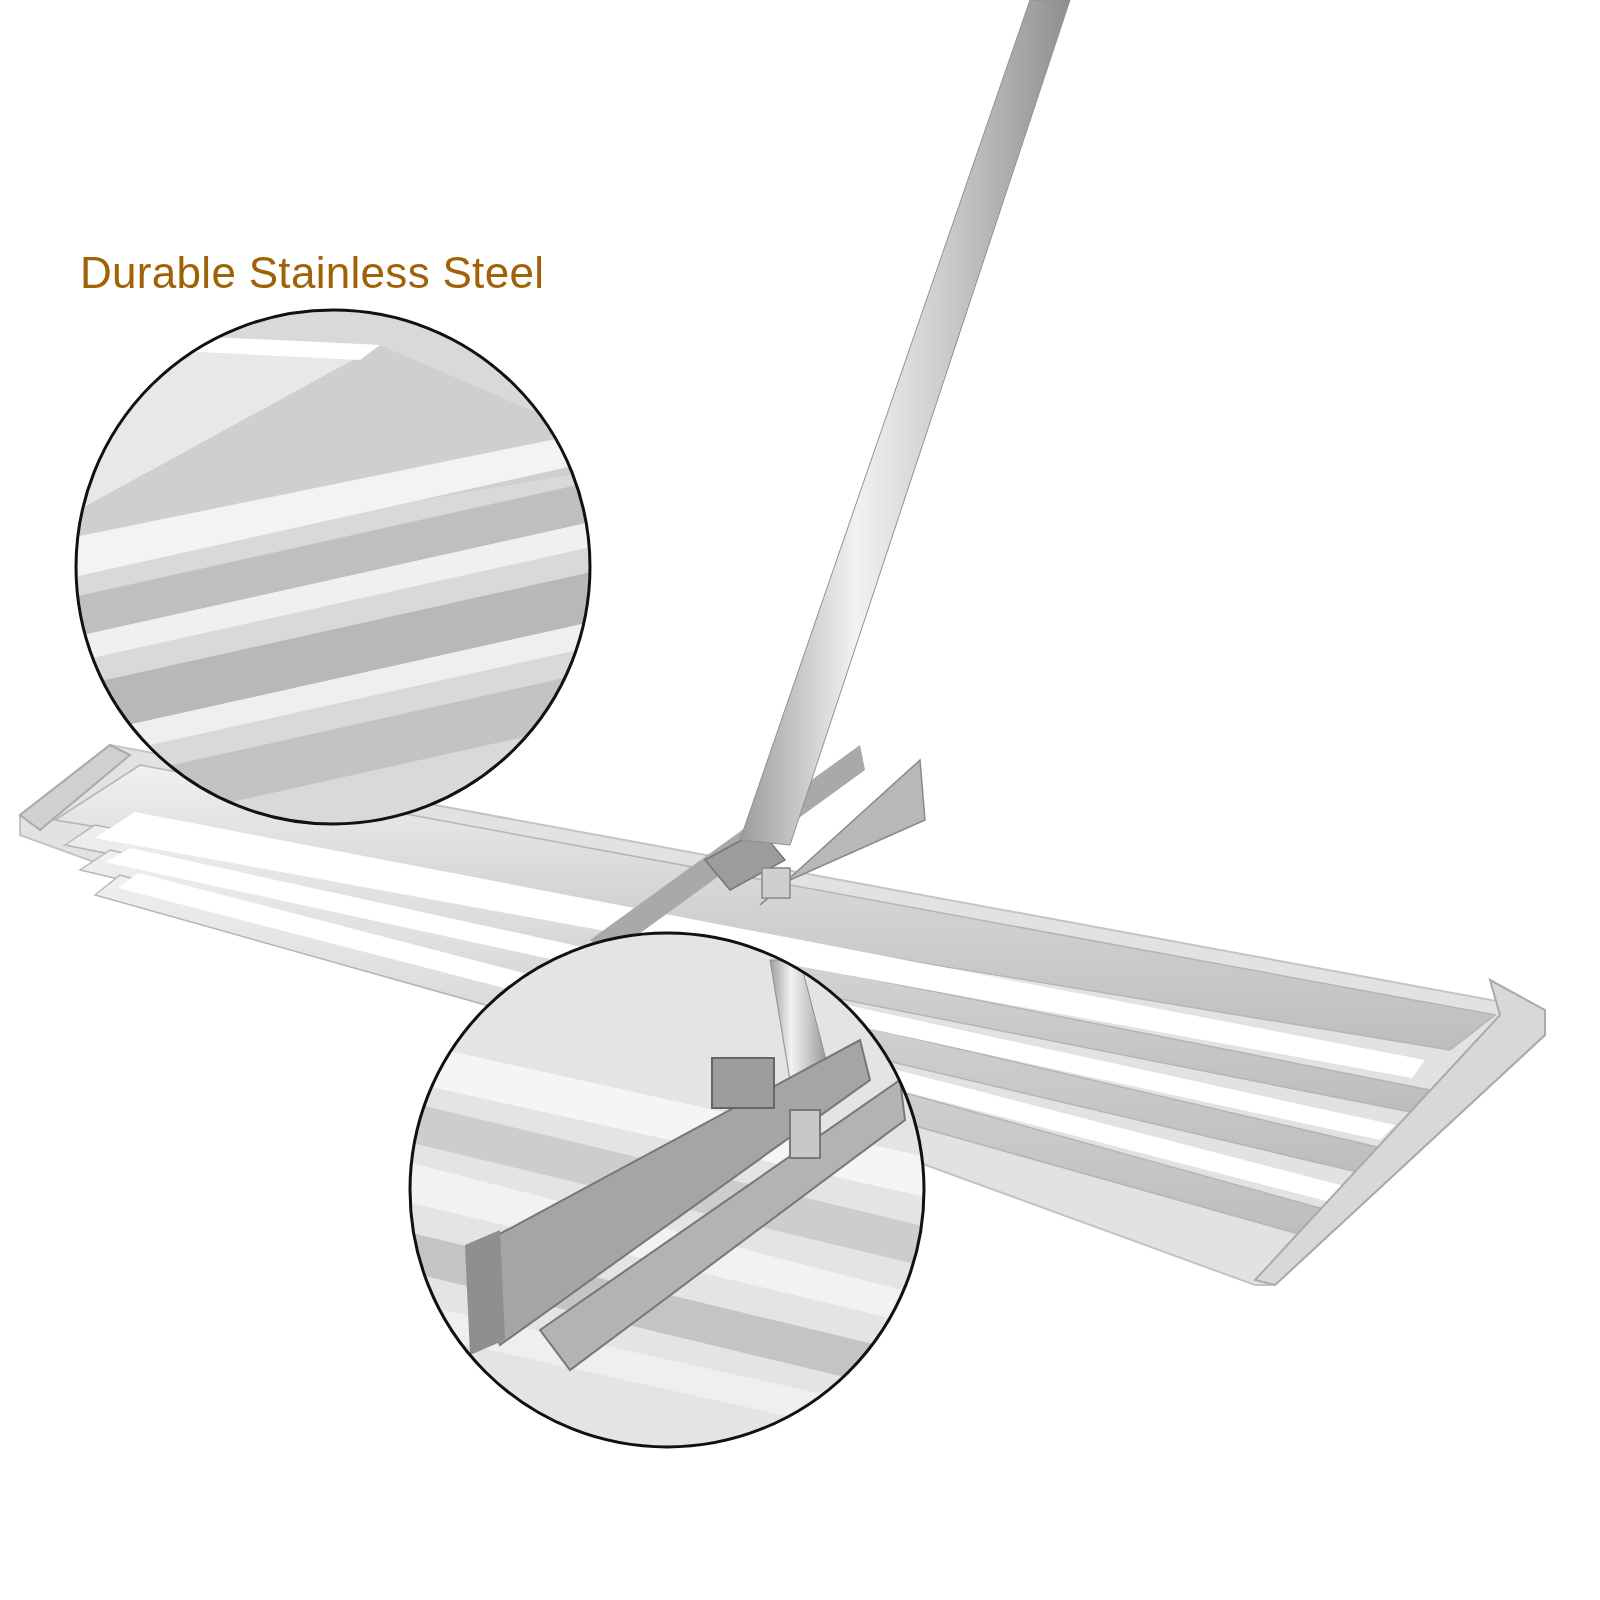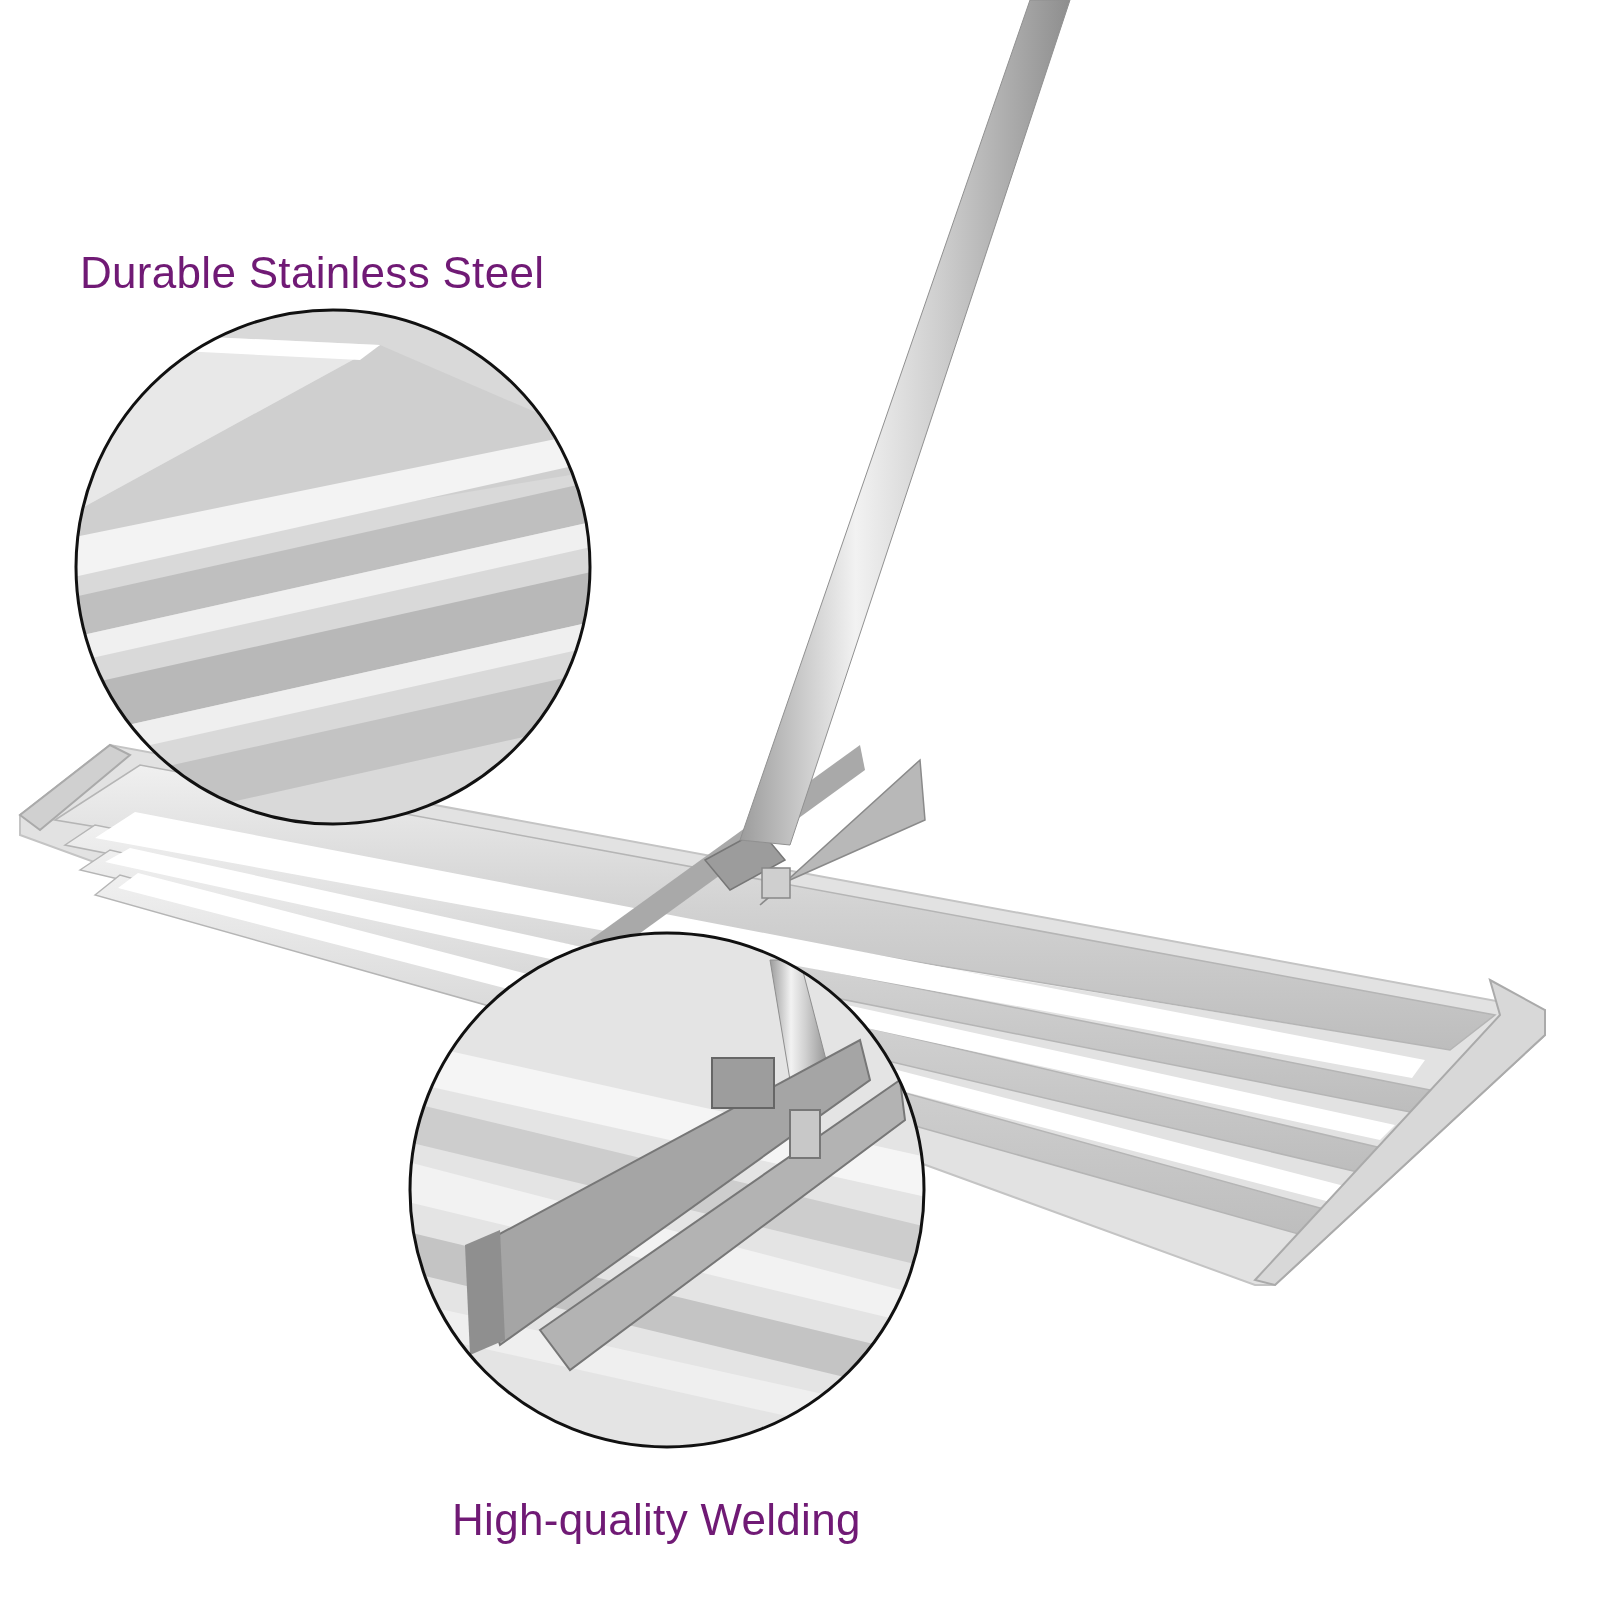--- a/index.html
+++ b/index.html
@@ -1,18 +1,18 @@
 <!DOCTYPE html>
 <html><head>
 <meta charset="utf-8">
 <style>
   html, body { margin: 0; padding: 0; background: #ffffff; }
   body { width: 1600px; height: 1600px; position: relative; overflow: hidden; font-family: "Liberation Sans", sans-serif; }
   .stage { position: absolute; left: 0; top: 0; width: 1600px; height: 1600px; }
-  .caption { position: absolute; color: #701a75; font-size: 44px; font-weight: normal; white-space: nowrap; letter-spacing: 0.3px; }
+  .caption { position: absolute; color: #a16207; font-size: 44px; font-weight: normal; white-space: nowrap; letter-spacing: 0.3px; }
   .cap-top { left: 80px; top: 248px; }
   .cap-bottom { left: 452px; top: 1495px; }
   svg { position: absolute; left: 0; top: 0; }
 </style>
 </head>
 <body>
 
 <div class="stage">
   <svg width="1600" height="1600" viewBox="0 0 1600 1600">
     <defs>
@@ -100,14 +100,13 @@
         <polygon points="540,1330 900,1080 905,1120 570,1370" fill="#b3b3b3" stroke="#777" stroke-width="2"></polygon>
         <polygon points="465,1245 500,1230 505,1340 470,1355" fill="#8f8f8f"></polygon>
         <rect x="712" y="1058" width="62" height="50" fill="#9d9d9d" stroke="#666" stroke-width="2"></rect>
         <rect x="790" y="1110" width="30" height="48" fill="#c8c8c8" stroke="#777" stroke-width="2"></rect>
       </g>
       <circle cx="667" cy="1190" r="257" fill="none" stroke="#111111" stroke-width="3"></circle>
     </g>
   </svg>
 
   <div class="caption cap-top">Durable Stainless Steel</div>
-  <div class="caption cap-bottom">High-quality Welding</div>
 </div>
 
 </body></html>

